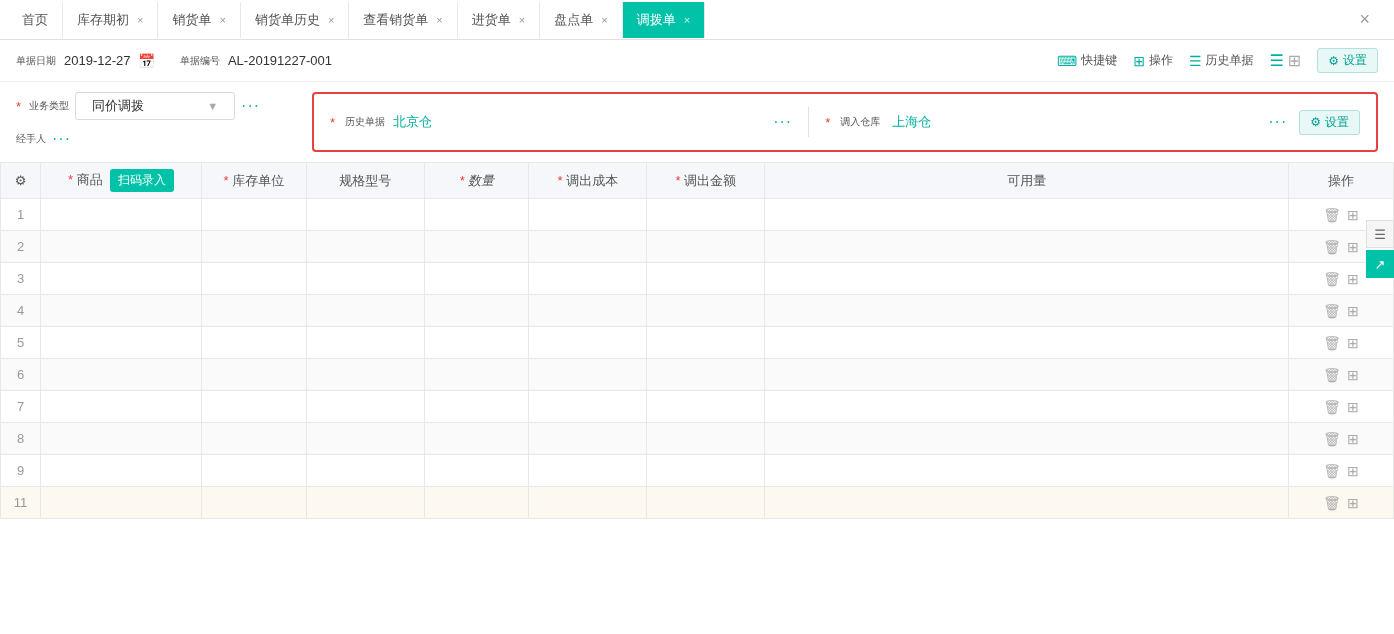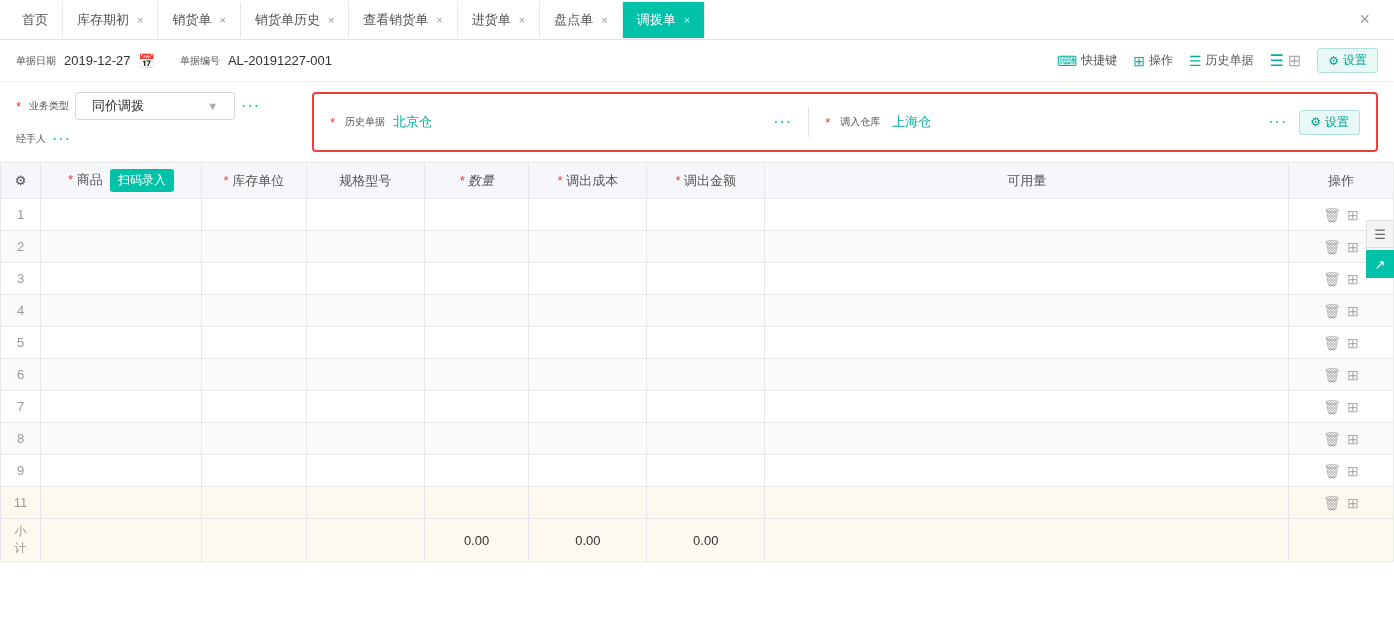--- a/index.html
+++ b/index.html
@@ -549,31 +549,20 @@
       <td></td>
       <td></td>
       <td></td>
       <td>
         <div class="ops-col">
           <span class="icon-btn">🗑</span>
           <span class="icon-btn">⊞</span>
         </div>
       </td>
     </tr>
-        <tr class="subtotal-row">
-  <td colspan="1" style="color:#999;font-size:12px;">小计</td>
-  <td></td>
-  <td></td>
-  <td></td>
-  <td>0.00</td>
-  <td>0.00</td>
-  <td>0.00</td>
-  <td></td>
-  <td></td>
-</tr>
       </tbody>
   </table>
 
 </div>
 
 <div class="right-float">
   <div class="float-btn">☰</div>
   <div class="float-btn green">↗</div>
 </div>
 

